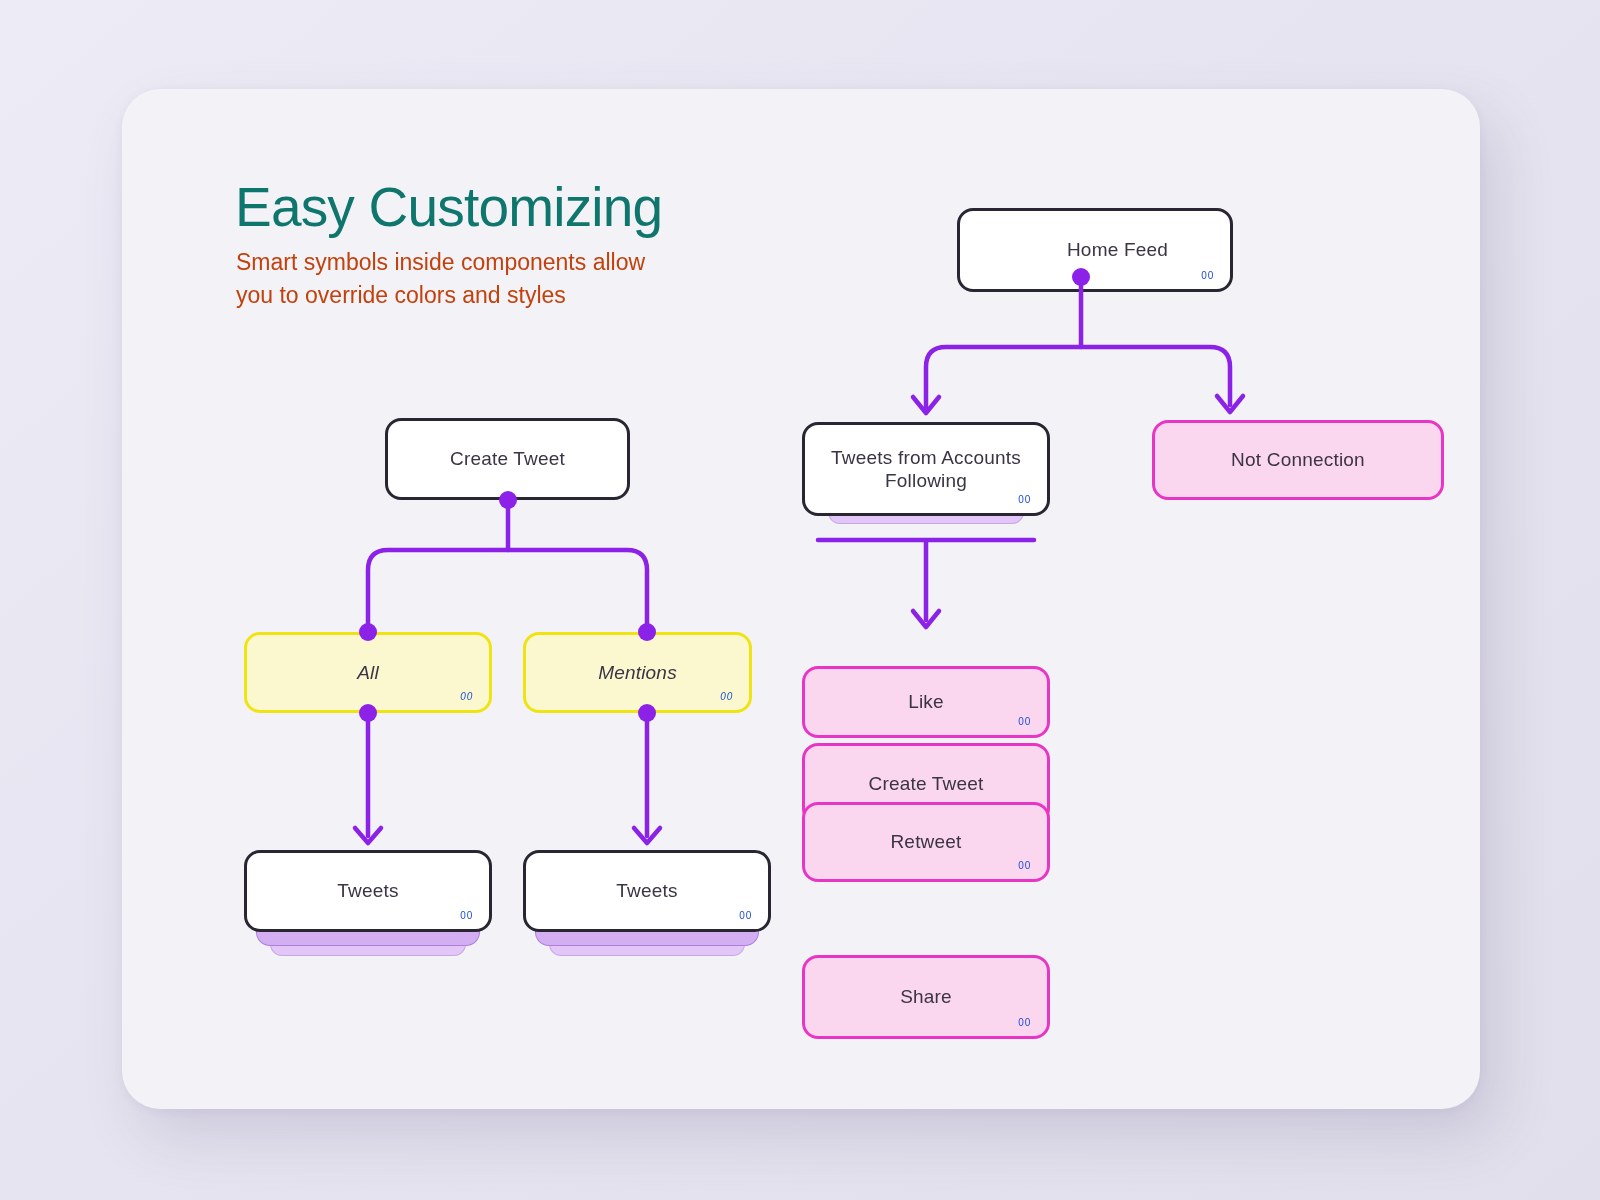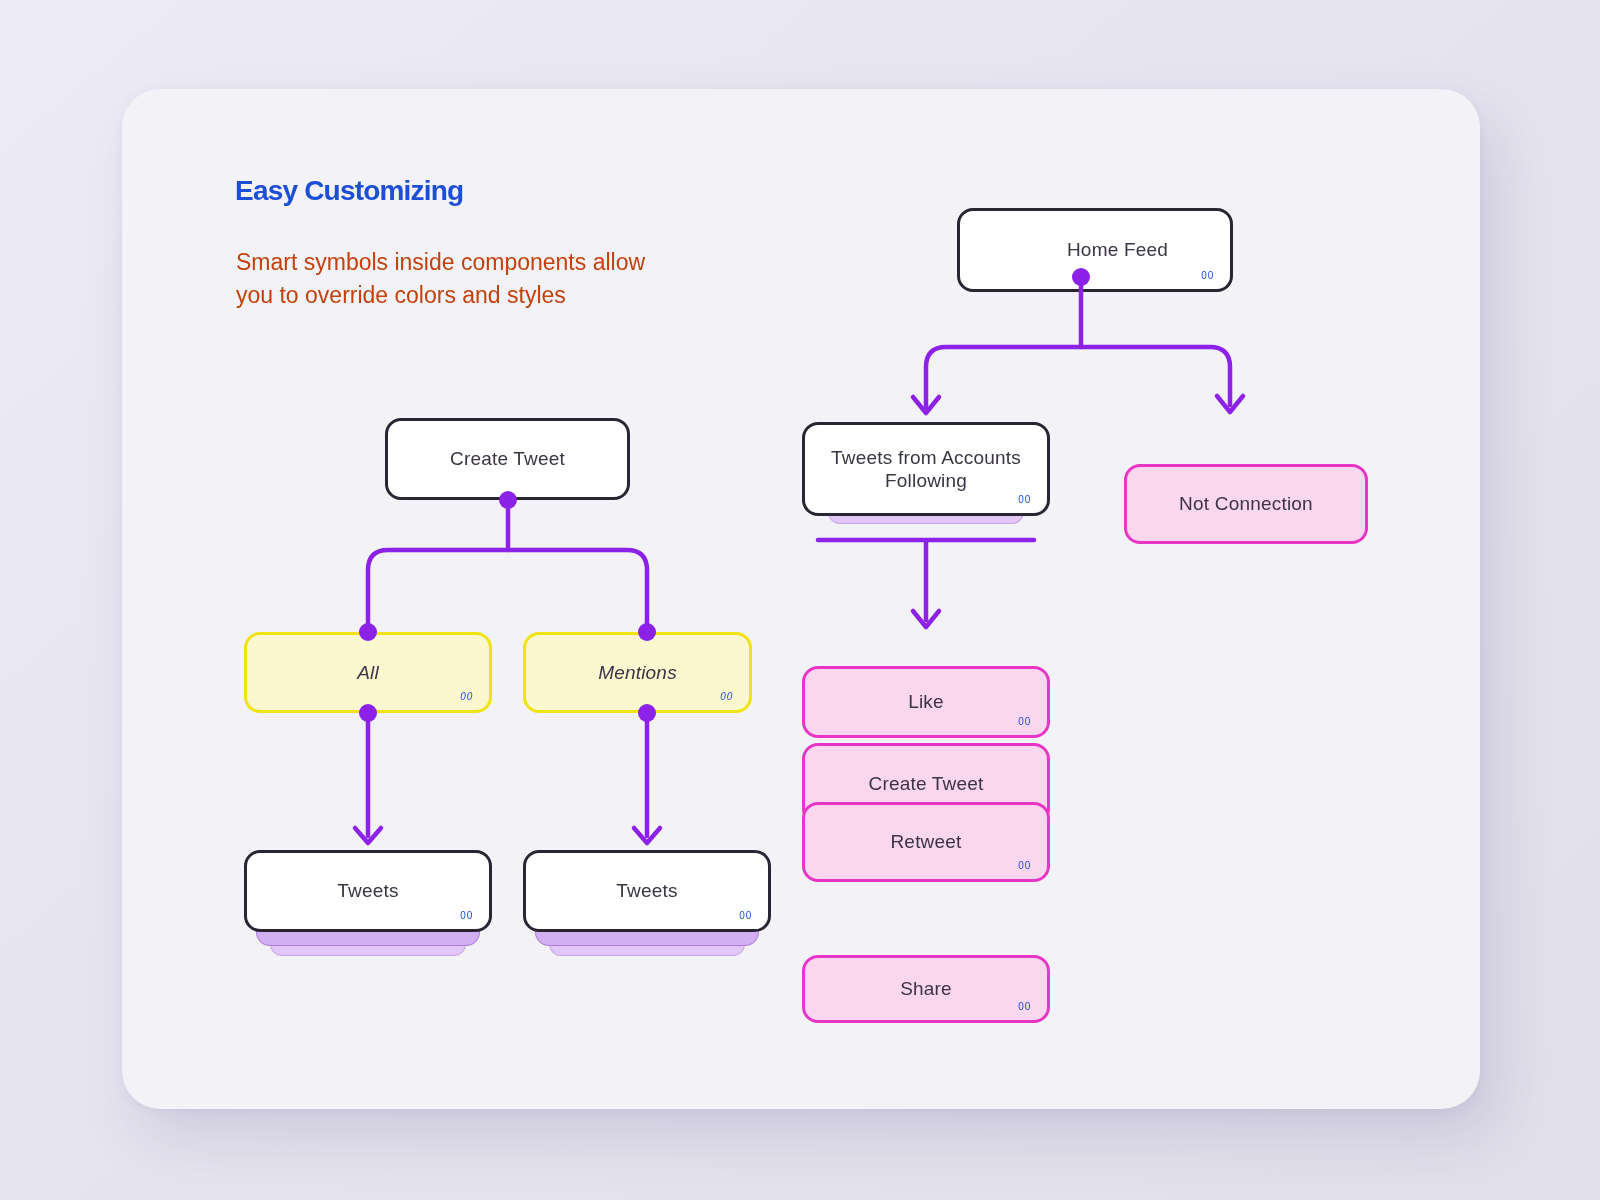--- a/index.html
+++ b/index.html
@@ -11,21 +11,21 @@
     position:relative;width:1600px;height:1200px;
     background:linear-gradient(140deg,#edebf5 0%,#e6e4f0 45%,#e1dfeb 100%);
   }
   .card{
     position:absolute;left:122px;top:89px;width:1358px;height:1020px;
     background:#f2f2f7;border-radius:38px;
     box-shadow:18px 28px 55px rgba(100,90,140,0.18),0 2px 10px rgba(100,90,140,0.07);
   }
   .title{
     position:absolute;left:113px;top:86px;margin:0;
-    font-size:28px;font-weight:700;letter-spacing:-0.8px;color:#1d4ed8;
+    font-size:55px;font-weight:400;letter-spacing:-0.8px;color:#0f766e;
   }
   .subtitle{
     position:absolute;left:114px;top:157px;
     font-size:23px;line-height:33px;color:#c2410c;font-weight:400;
   }
   .node{
     position:absolute;display:flex;align-items:center;justify-content:center;
     background:#ffffff;border:3px solid #2a2533;border-radius:16px;
     box-sizing:border-box;
     font-size:19px;font-weight:500;color:#3a3444;letter-spacing:0.2px;
@@ -79,39 +79,39 @@
   <div class="node" style="left:957px;top:208px;width:276px;height:84px;padding-left:45px;">
     <span class="label">Home Feed</span>
     <span class="badge">00</span>
   </div>
 
   <div class="node" style="left:802px;top:422px;width:248px;height:94px;">
     <span class="label">Tweets from Accounts Following</span>
     <span class="badge">00</span>
   </div>
 
-  <div class="node node--pink" style="left:1124px;top:420px;width:244px;height:80px;margin-top:44px;">
+  <div class="node node--pink" style="left:1152px;top:420px;width:292px;height:80px;">
     <span class="label">Not Connection</span>
   </div>
 
   <div class="node node--pink" style="left:802px;top:666px;width:248px;height:72px;justify-content:center;">
     <span class="label">Like</span>
     <span class="badge">00</span>
   </div>
 
   <div class="node node--pink" style="left:802px;top:743px;width:248px;height:82px;">
     <span class="label">Create Tweet</span>
   </div>
 
   <div class="node node--pink" style="left:802px;top:802px;width:248px;height:80px;">
     <span class="label">Retweet</span>
     <span class="badge">00</span>
   </div>
 
-  <div class="node node--pink" style="left:802px;top:955px;width:248px;height:68px;">
+  <div class="node node--pink" style="left:802px;top:955px;width:248px;height:84px;">
     <span class="label">Share</span>
     <span class="badge">00</span>
   </div>
 
   <div class="node" style="left:385px;top:418px;width:245px;height:82px;">
     <span class="label">Create Tweet</span>
   </div>
 
   <div class="node node--yellow" style="left:244px;top:632px;width:248px;height:81px;">
     <span class="label">All</span>

